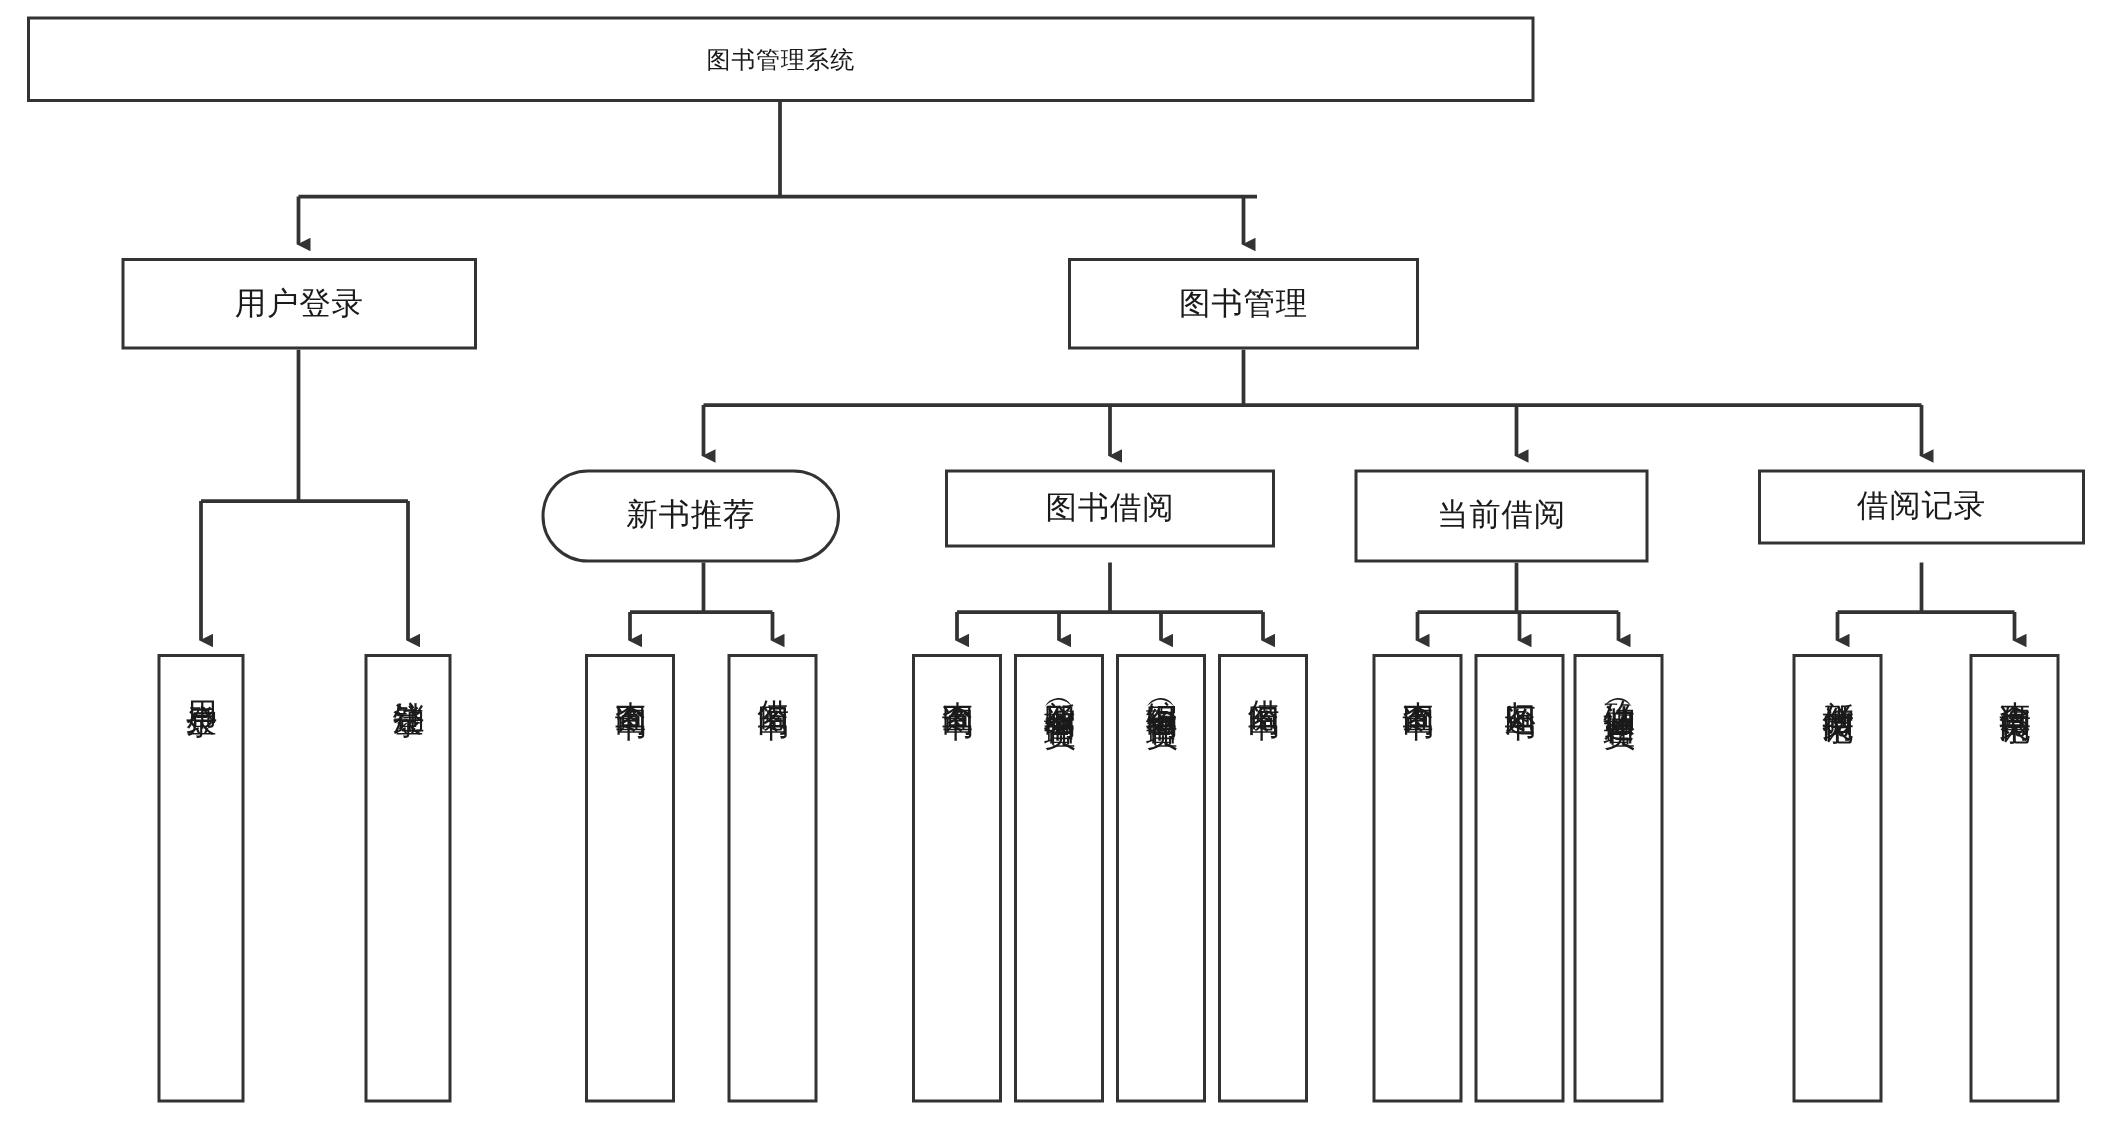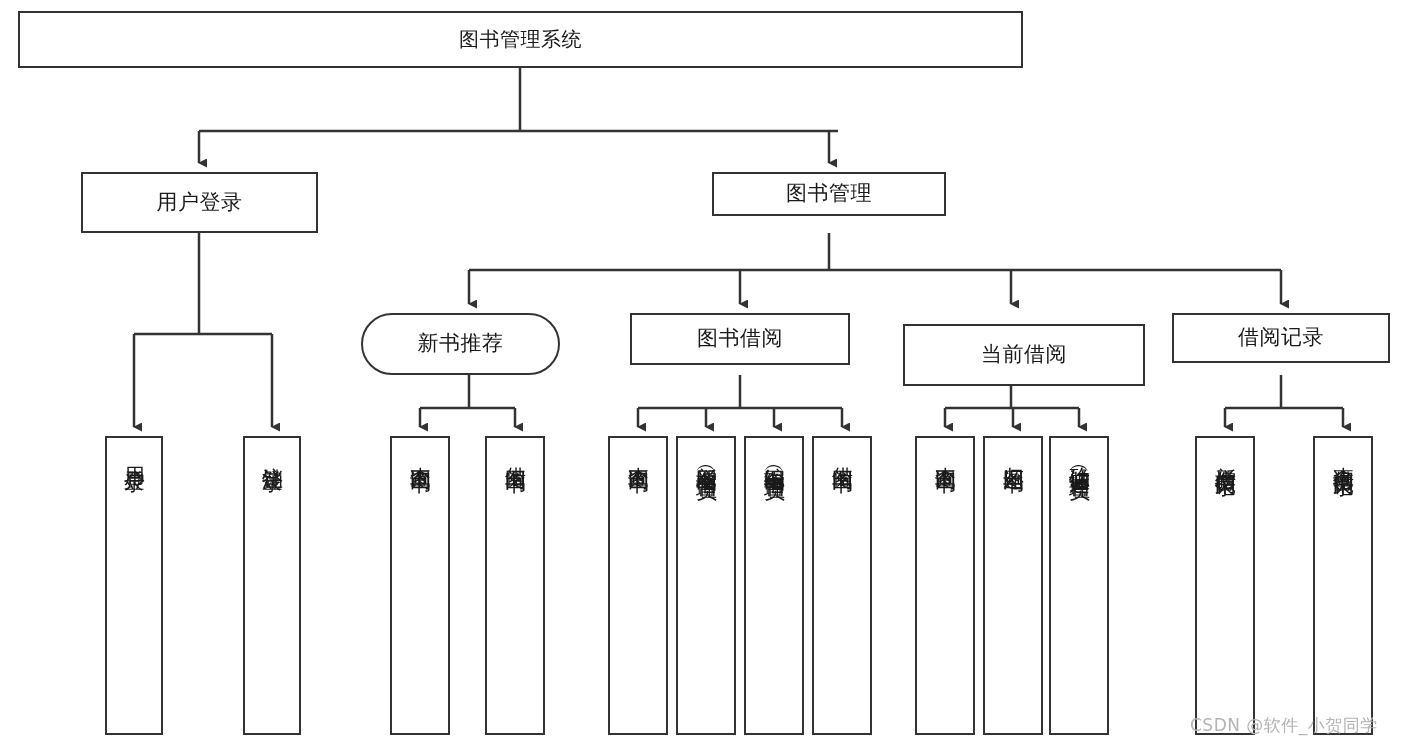--- a/index.html
+++ b/index.html
@@ -41,21 +41,21 @@
     text-align: center;
     line-height: 1.12;
     letter-spacing: 0.5px;
   }
   
   .node.horiz .node-label {
     writing-mode: horizontal-tb;
     font-size: 21px;
   }
   .node.root .node-label {
-    font-size: 20px;
+    font-size: 16px;
     text-align: center;
   }
   
   .node.vert {
     align-items: flex-start;
     justify-content: center;
     padding-top: 12px;
   }
   .node.vert .node-label {
     writing-mode: vertical-rl;
@@ -130,31 +130,31 @@
     </g>
   </svg>
 
   <div class="node horiz root" style="left:18px; top:11px; width:1005px; height:57px;">
     <span class="node-label">图书管理系统</span>
   </div>
 
   <div class="node horiz" style="left:81px; top:172px; width:237px; height:61px;">
     <span class="node-label">用户登录</span>
   </div>
-  <div class="node horiz" style="left:712px; top:172px; width:234px; height:44px;">
+  <div class="node horiz" style="left:712px; top:172px; width:234px; height:61px;">
     <span class="node-label">图书管理</span>
   </div>
 
   <div class="node horiz" style="left:361px; top:313px; width:199px; height:62px;border-radius:31px;">
     <span class="node-label">新书推荐</span>
   </div>
   <div class="node horiz" style="left:630px; top:313px; width:220px; height:52px;">
     <span class="node-label">图书借阅</span>
   </div>
-  <div class="node horiz" style="left:903px; top:324px; width:242px; height:62px;">
+  <div class="node horiz" style="left:903px; top:313px; width:196px; height:62px;">
     <span class="node-label">当前借阅</span>
   </div>
   <div class="node horiz" style="left:1172px; top:313px; width:218px; height:50px;">
     <span class="node-label">借阅记录</span>
   </div>
 
   <div class="node vert" style="left:105px; top:436px; width:58px; height:299px;">
     <span class="node-label">用户登录</span>
   </div>
   <div class="node vert" style="left:243px; top:436px; width:58px; height:299px;">
@@ -191,15 +191,14 @@
     <span class="node-label">确认归还（管理员）</span>
   </div>
 
   <div class="node vert" style="left:1195px; top:436px; width:60px; height:299px;">
     <span class="node-label">新增借阅记录</span>
   </div>
   <div class="node vert" style="left:1313px; top:436px; width:60px; height:299px;">
     <span class="node-label">查询借阅记录</span>
   </div>
 
-  <div class="watermark">CSDN @软件_小贺同学</div>
 
 </div>
 
 </body></html>

